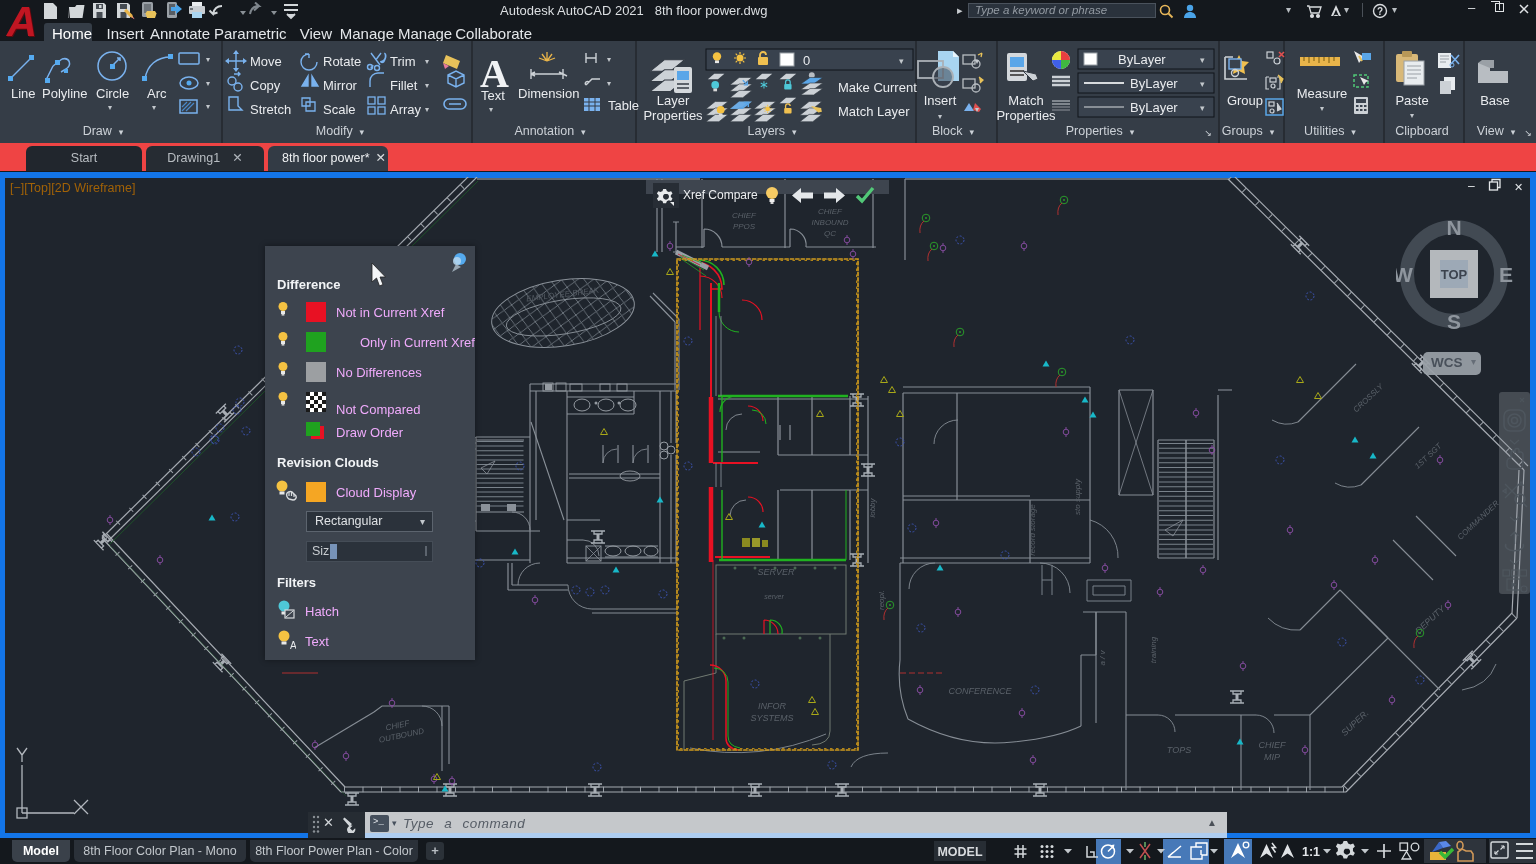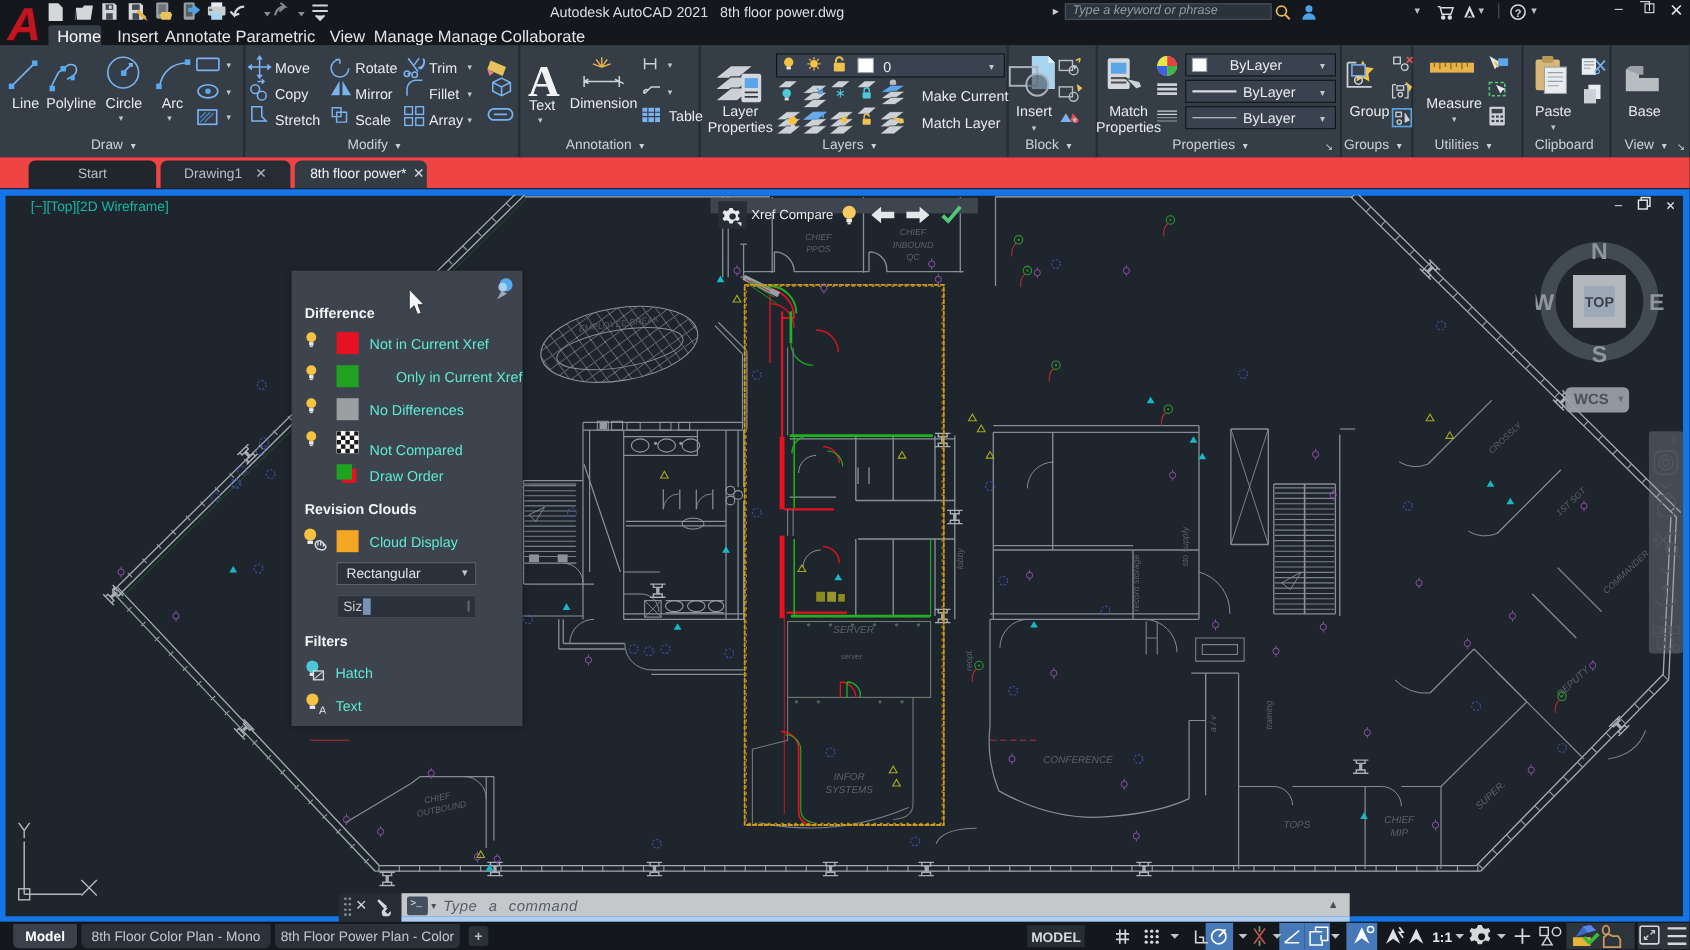--- a/index.html
+++ b/index.html
@@ -13,21 +13,21 @@
 .rsep { position:absolute; top:41px; width:2px; height:102px; background:#272c33; }
 #filetabs { position:absolute; left:0; top:143px; width:1536px; height:28px; background:#ef4444; }
 .ftab { position:absolute; top:3px; height:25px; font-size:12.5px; color:#b8bdc2; text-align:center; border-radius:6px 6px 0 0; }
 #viewport { position:absolute; left:0; top:172px; width:1536px; height:666px; background:#1375e8; }
 #canvas { position:absolute; left:5px; top:6px; width:1525px; height:655px; background:#1f252d; }
 #statusbar { position:absolute; left:0; top:838px; width:1536px; height:26px; background:#14181d; }
 .mtab { position:absolute; top:2px; height:22px; line-height:22px; font-size:12.5px; color:#c2c7cc; text-align:center; background:#2b3139; }
 .swatch { position:absolute; width:20px; height:20px; }
 #diffpanel { position:absolute; left:265px; top:246px; width:210px; height:414px; background:#3d444e; box-shadow:0 0 6px rgba(0,0,0,.4); }
 .dhead { position:absolute; left:12px; font-size:13px; font-weight:bold; color:#f2f4f6; }
-.dlabel { position:absolute; left:71px; font-size:13px; color:#5eead4; }
+.dlabel { position:absolute; left:71px; font-size:13px; color:#f0abfc; }
 </style>
 </head>
 <body>
 
 <div id="titlebar">
  <div class="abs" style="left:4px;top:0px;width:36px;height:44px;font-family:'Liberation Sans',sans-serif;font-weight:bold;font-style:italic;font-size:42px;color:#c01622;line-height:44px;text-align:center;text-shadow:1px 1px 0 #5e080e;z-index:50;">A</div>
  <svg class="abs" style="left:44px;top:2px" width="260" height="18" viewBox="0 0 260 18">
   <g fill="#d3d7da">
    <path d="M0 1 h9 l4 4 v12 h-13 z"></path>
    <path d="M25 5 h6 l1.5 -2 h8 l-2 13 h-14 z M25 6 l-1 10 h2"></path>
@@ -932,21 +932,21 @@
       <circle cx="835" cy="568" r="1.5"></circle>
       <circle cx="724" cy="638" r="1.5"></circle>
       <circle cx="744" cy="638" r="1.5"></circle>
       <circle cx="800" cy="638" r="1.5"></circle>
       <circle cx="820" cy="638" r="1.5"></circle>
     </g>
 <path d="M282 673 H318" stroke="#b03030" stroke-width="1"></path>
 <path d="M900 673 H945" stroke="#b03030" stroke-width="1" stroke-dasharray="6 3"></path>
 </svg>
 
-<div class="abs" style="left:28px;top:181px;color:#14b8a6;font-size:12.5px;">[−][Top][2D Wireframe]</div>
+<div class="abs" style="left:10px;top:181px;color:#a16207;font-size:12.5px;">[−][Top][2D Wireframe]</div>
 <div class="abs" style="left:1464px;top:180px;width:70px;height:16px;color:#e4e7ea;font-size:12px;">
  <span style="position:absolute;left:4px;top:-1px;">–</span>
  <svg style="position:absolute;left:24px;top:-2px" width="14" height="14" viewBox="0 0 14 14" fill="none" stroke="#e4e7ea" stroke-width="1.3">
       <path d="M4 4 v-2.5 h8 v8 h-2.5"></path>
       <rect x="1.5" y="4" width="8" height="8"></rect>
     </svg>
  <span style="position:absolute;left:50px;top:1px;font-size:11px;">✕</span>
 </div>
 
 <div class="abs" style="left:646px;top:180px;width:243px;height:14px;background:#3e454f;">

